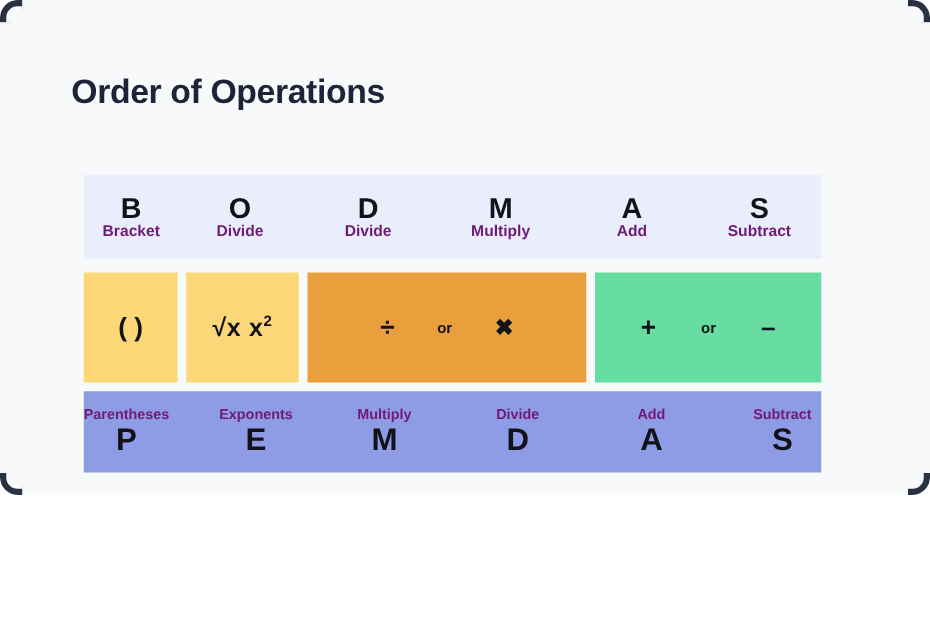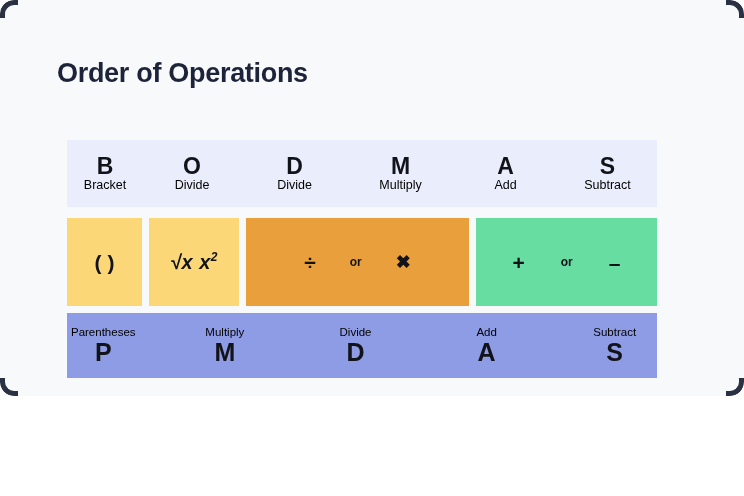--- a/index.html
+++ b/index.html
@@ -71,22 +71,22 @@
     gap: 1px;
   }
   .big-letter {
     font-size: 23px;
     font-weight: bold;
     color: #111318;
     line-height: 1.05;
   }
   .small-word {
     font-size: 12.5px;
-    font-weight: normal;
-    color: #000000;
+    font-weight: bold;
+    color: #701a75;
     line-height: 1.1;
   }
 
   
   #row-ops {
     height: 88px;
     margin-top: 11px;
     gap: 7px;
   }
   .opbox {
@@ -110,21 +110,20 @@
     font-size: 12px;
     font-weight: bold;
   }
   .op-row { display: flex; align-items: center; }
   .op-row.wide { gap: 34px; }
   .op-row.green-row { gap: 36px; }
   .sqx {
     font-size: 20px;
     font-weight: bold;
     letter-spacing: 0.5px;
-    font-style: italic;
   }
   .sqx sup { font-size: 12px; vertical-align: super; }
 
   
   #row-pemdas {
     background: #8e9ce5;
     height: 65px;
     margin-top: 7px;
     align-items: center;
     gap: 40px;
@@ -229,20 +228,24 @@
           <span class="op-sym">–</span>
         </span>
       </div>
     </div>
 
     <div class="row" id="row-pemdas">
       <div class="cell" style="width:84px">
         <span class="small-word">Parentheses</span>
         <span class="big-letter">P</span>
       </div>
+      <div class="cell" style="width:92px">
+        <span class="small-word">Exponents</span>
+        <span class="big-letter">E</span>
+      </div>
       <div class="cell" style="width:105px">
         <span class="small-word">Multiply</span>
         <span class="big-letter">M</span>
       </div>
       <div class="cell" style="width:105px">
         <span class="small-word">Divide</span>
         <span class="big-letter">D</span>
       </div>
       <div class="cell" style="width:106px">
         <span class="small-word">Add</span>

